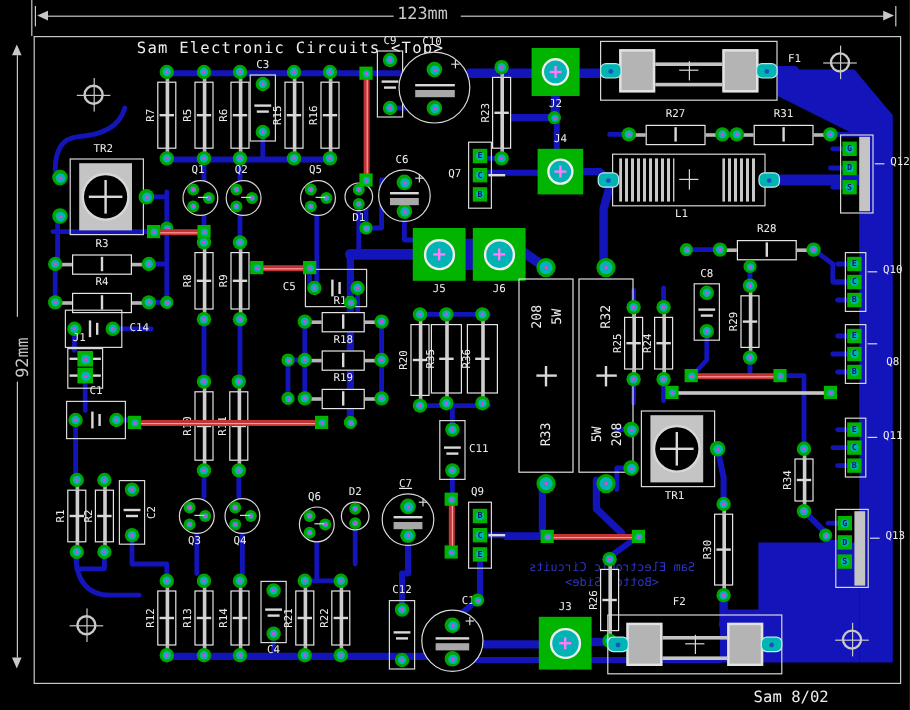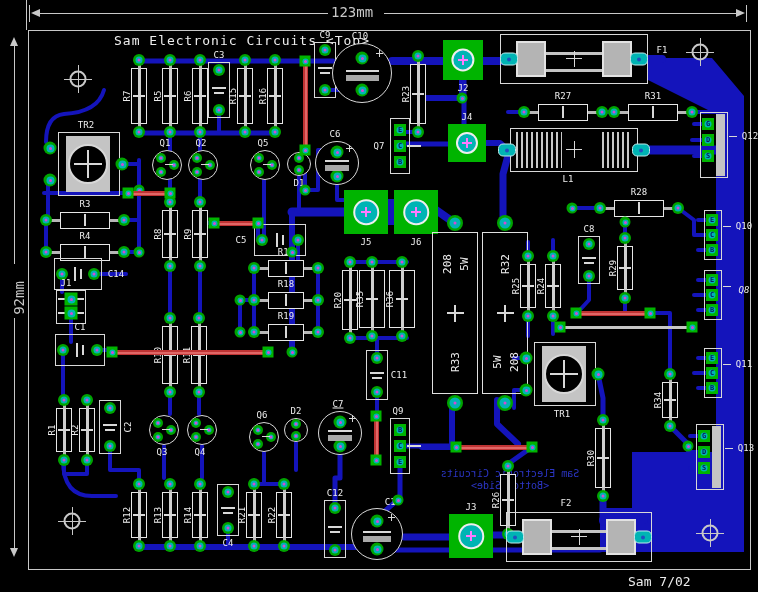--- a/index.html
+++ b/index.html
@@ -850,21 +850,21 @@
       </div>
       <div class="padS" style="left: 712px; top: 295px; width: 12px; height: 12px;">
         <i style="width: 7px; height: 7px;"></i>
         <span>C</span>
       </div>
       <div class="padS" style="left: 712px; top: 310px; width: 12px; height: 12px;">
         <i style="width: 7px; height: 7px;"></i>
         <span>B</span>
       </div>
       <div class="line" style="left: 723px; top: 286px; width: 8px; height: 1px;"></div>
-      <div class="lbl" style="left: 744px; top: 290px; font-style: italic;">Q8</div>
+      <div class="lbl" style="left: 744px; top: 303px;">Q8</div>
       <div class="body" style="left: 704px; top: 348px; width: 18px; height: 50px; background: transparent; border: 1px solid rgb(216, 216, 216);"></div>
       <div class="padS" style="left: 712px; top: 358px; width: 12px; height: 12px;">
         <i style="width: 7px; height: 7px;"></i>
         <span>E</span>
       </div>
       <div class="padS" style="left: 712px; top: 373px; width: 12px; height: 12px;">
         <i style="width: 7px; height: 7px;"></i>
         <span>C</span>
       </div>
       <div class="padS" style="left: 712px; top: 388px; width: 12px; height: 12px;">
@@ -1313,14 +1313,14 @@
       <div class="fid-h" style="left: 686px; top: 51.5px; width: 28px; height: 1px;"></div>
       <div class="fid-v" style="left: 699.5px; top: 38px; width: 1px; height: 28px;"></div>
       <div class="fid-c" style="left: 72px; top: 521px;"></div>
       <div class="fid-h" style="left: 58px; top: 520.5px; width: 28px; height: 1px;"></div>
       <div class="fid-v" style="left: 71.5px; top: 507px; width: 1px; height: 28px;"></div>
       <div class="fid-c" style="left: 710px; top: 533px;"></div>
       <div class="fid-h" style="left: 696px; top: 532.5px; width: 28px; height: 1px;"></div>
       <div class="fid-v" style="left: 709.5px; top: 519px; width: 1px; height: 28px;"></div>
     </div>
 
-  <div class="credit" style="left:628px;top:574px;">Sam 7/02</div>
+  <div class="credit" style="left:628px;top:574px;">Sam 8/02</div>
 </div>
 
 </body></html>

